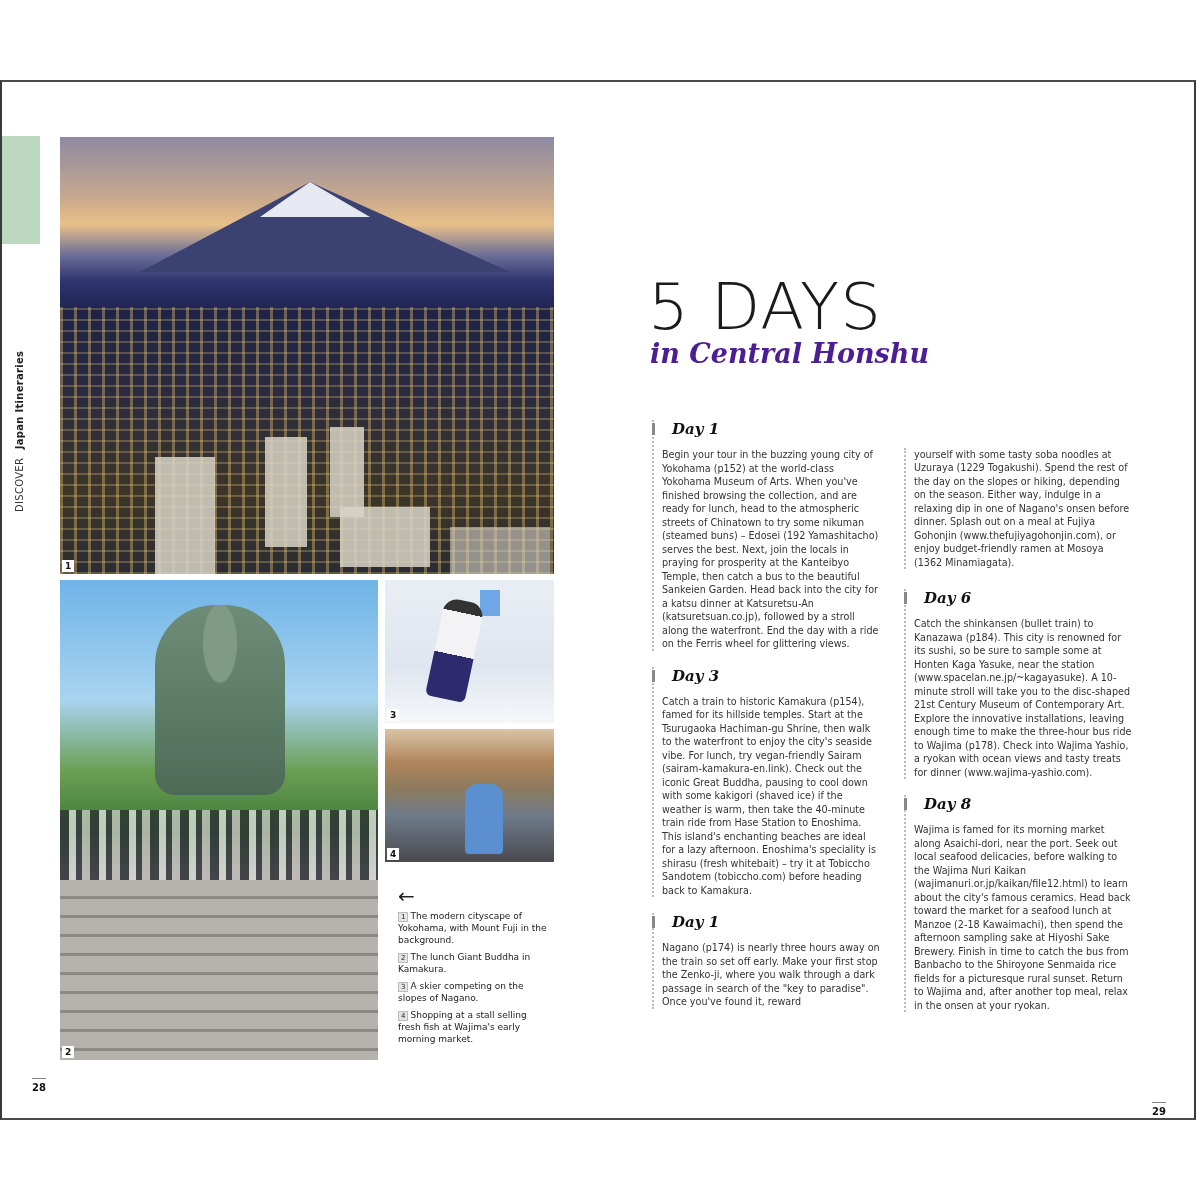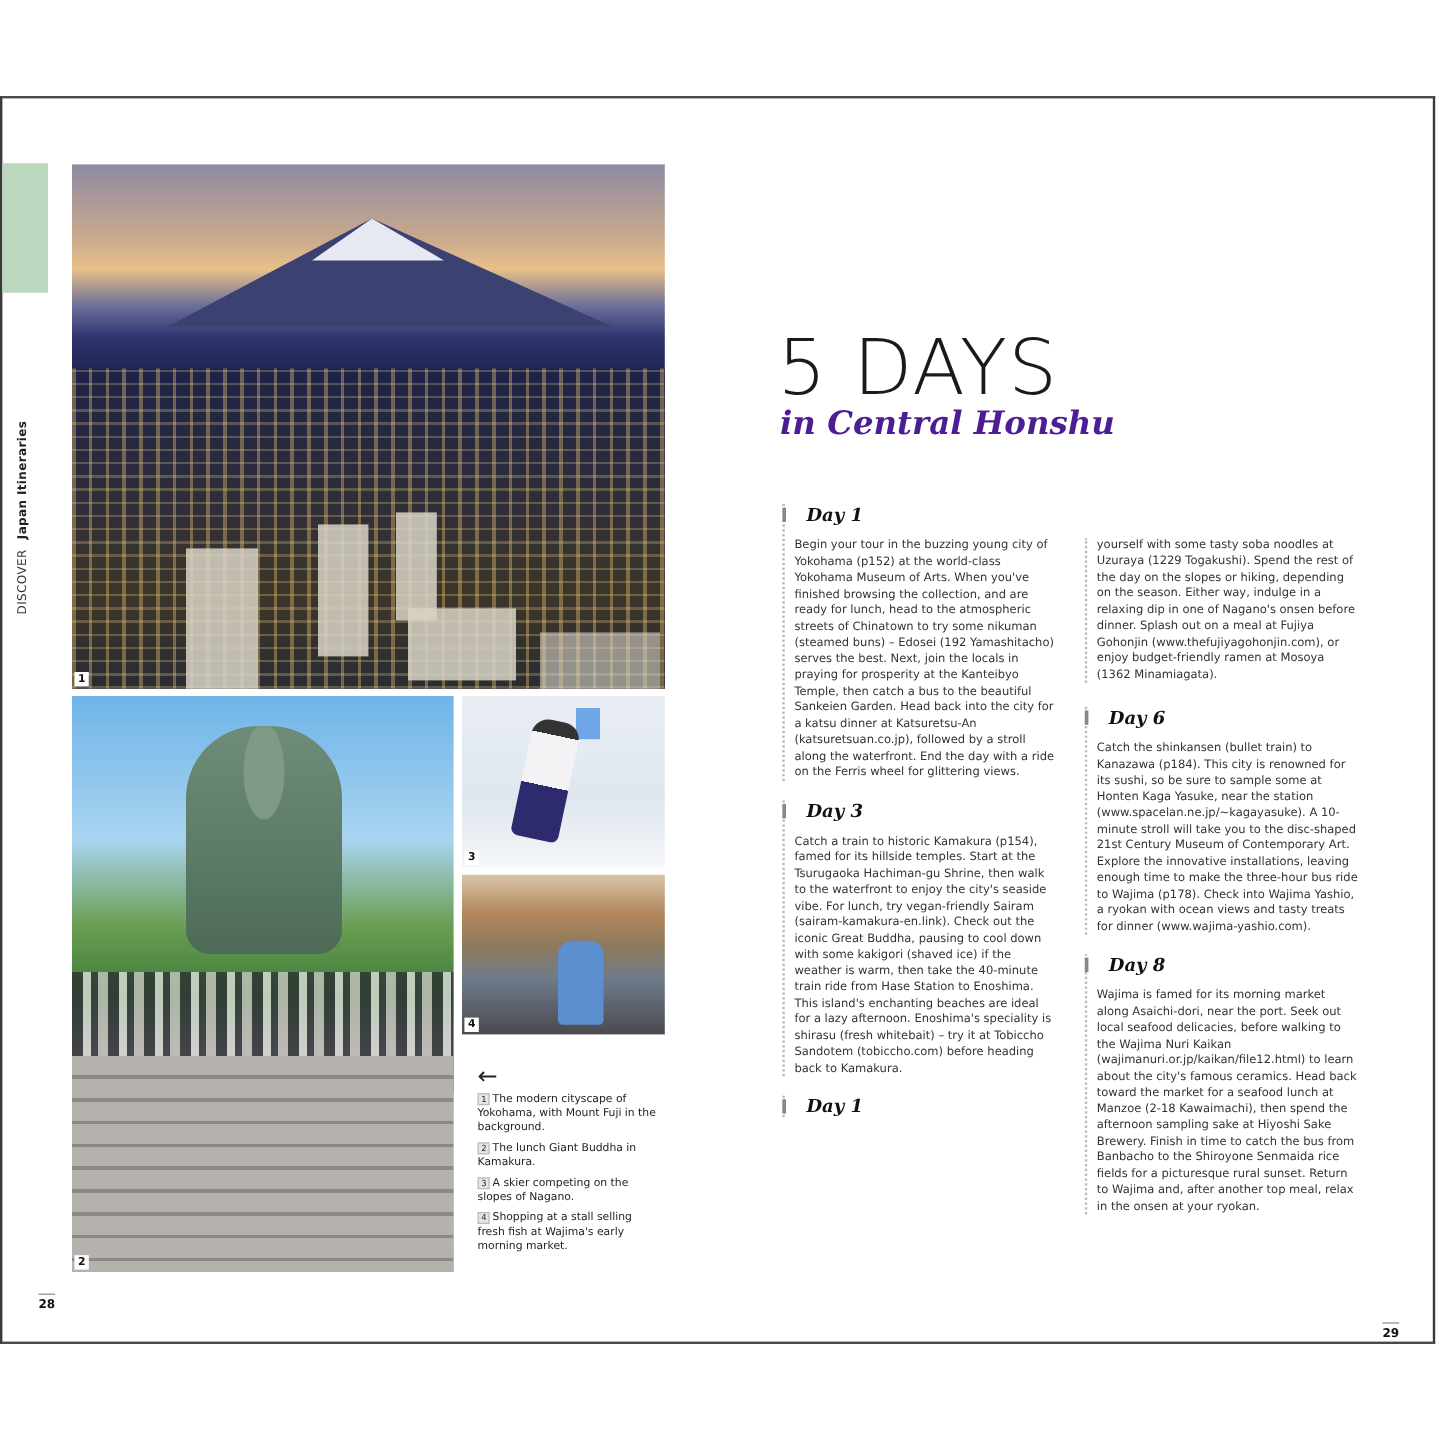--- a/index.html
+++ b/index.html
@@ -142,20 +142,21 @@
     <div class="day">
       <h3>Day 1</h3>
       <p>Begin your tour in the buzzing young city of Yokohama (p152) at the world-class Yokohama Museum of Arts. When you've finished browsing the collection, and are ready for lunch, head to the atmospheric streets of Chinatown to try some nikuman (steamed buns) – Edosei (192 Yamashitacho) serves the best. Next, join the locals in praying for prosperity at the Kanteibyo Temple, then catch a bus to the beautiful Sankeien Garden. Head back into the city for a katsu dinner at Katsuretsu-An (katsuretsuan.co.jp), followed by a stroll along the waterfront. End the day with a ride on the Ferris wheel for glittering views.</p>
     </div>
     <div class="day">
       <h3>Day 3</h3>
       <p>Catch a train to historic Kamakura (p154), famed for its hillside temples. Start at the Tsurugaoka Hachiman-gu Shrine, then walk to the waterfront to enjoy the city's seaside vibe. For lunch, try vegan-friendly Sairam (sairam-kamakura-en.link). Check out the iconic Great Buddha, pausing to cool down with some kakigori (shaved ice) if the weather is warm, then take the 40-minute train ride from Hase Station to Enoshima. This island's enchanting beaches are ideal for a lazy afternoon. Enoshima's speciality is shirasu (fresh whitebait) – try it at Tobiccho Sandotem (tobiccho.com) before heading back to Kamakura.</p>
     </div>
     <div class="day">
       <h3>Day 1</h3>
+      <p>Nagano (p174) is nearly three hours away on the train so set off early. Make your first stop the Zenko-ji, where you walk through a dark passage in search of the "key to paradise". Once you've found it, reward</p>
     </div>
   </div>
 
   <div class="col col-b">
     <div class="cont">
       <p>yourself with some tasty soba noodles at Uzuraya (1229 Togakushi). Spend the rest of the day on the slopes or hiking, depending on the season. Either way, indulge in a relaxing dip in one of Nagano's onsen before dinner. Splash out on a meal at Fujiya Gohonjin (www.thefujiyagohonjin.com), or enjoy budget-friendly ramen at Mosoya (1362 Minamiagata).</p>
     </div>
     <div class="day">
       <h3>Day 6</h3>
       <p>Catch the shinkansen (bullet train) to Kanazawa (p184). This city is renowned for its sushi, so be sure to sample some at Honten Kaga Yasuke, near the station (www.spacelan.ne.jp/~kagayasuke). A 10-minute stroll will take you to the disc-shaped 21st Century Museum of Contemporary Art. Explore the innovative installations, leaving enough time to make the three-hour bus ride to Wajima (p178). Check into Wajima Yashio, a ryokan with ocean views and tasty treats for dinner (www.wajima-yashio.com).</p>

